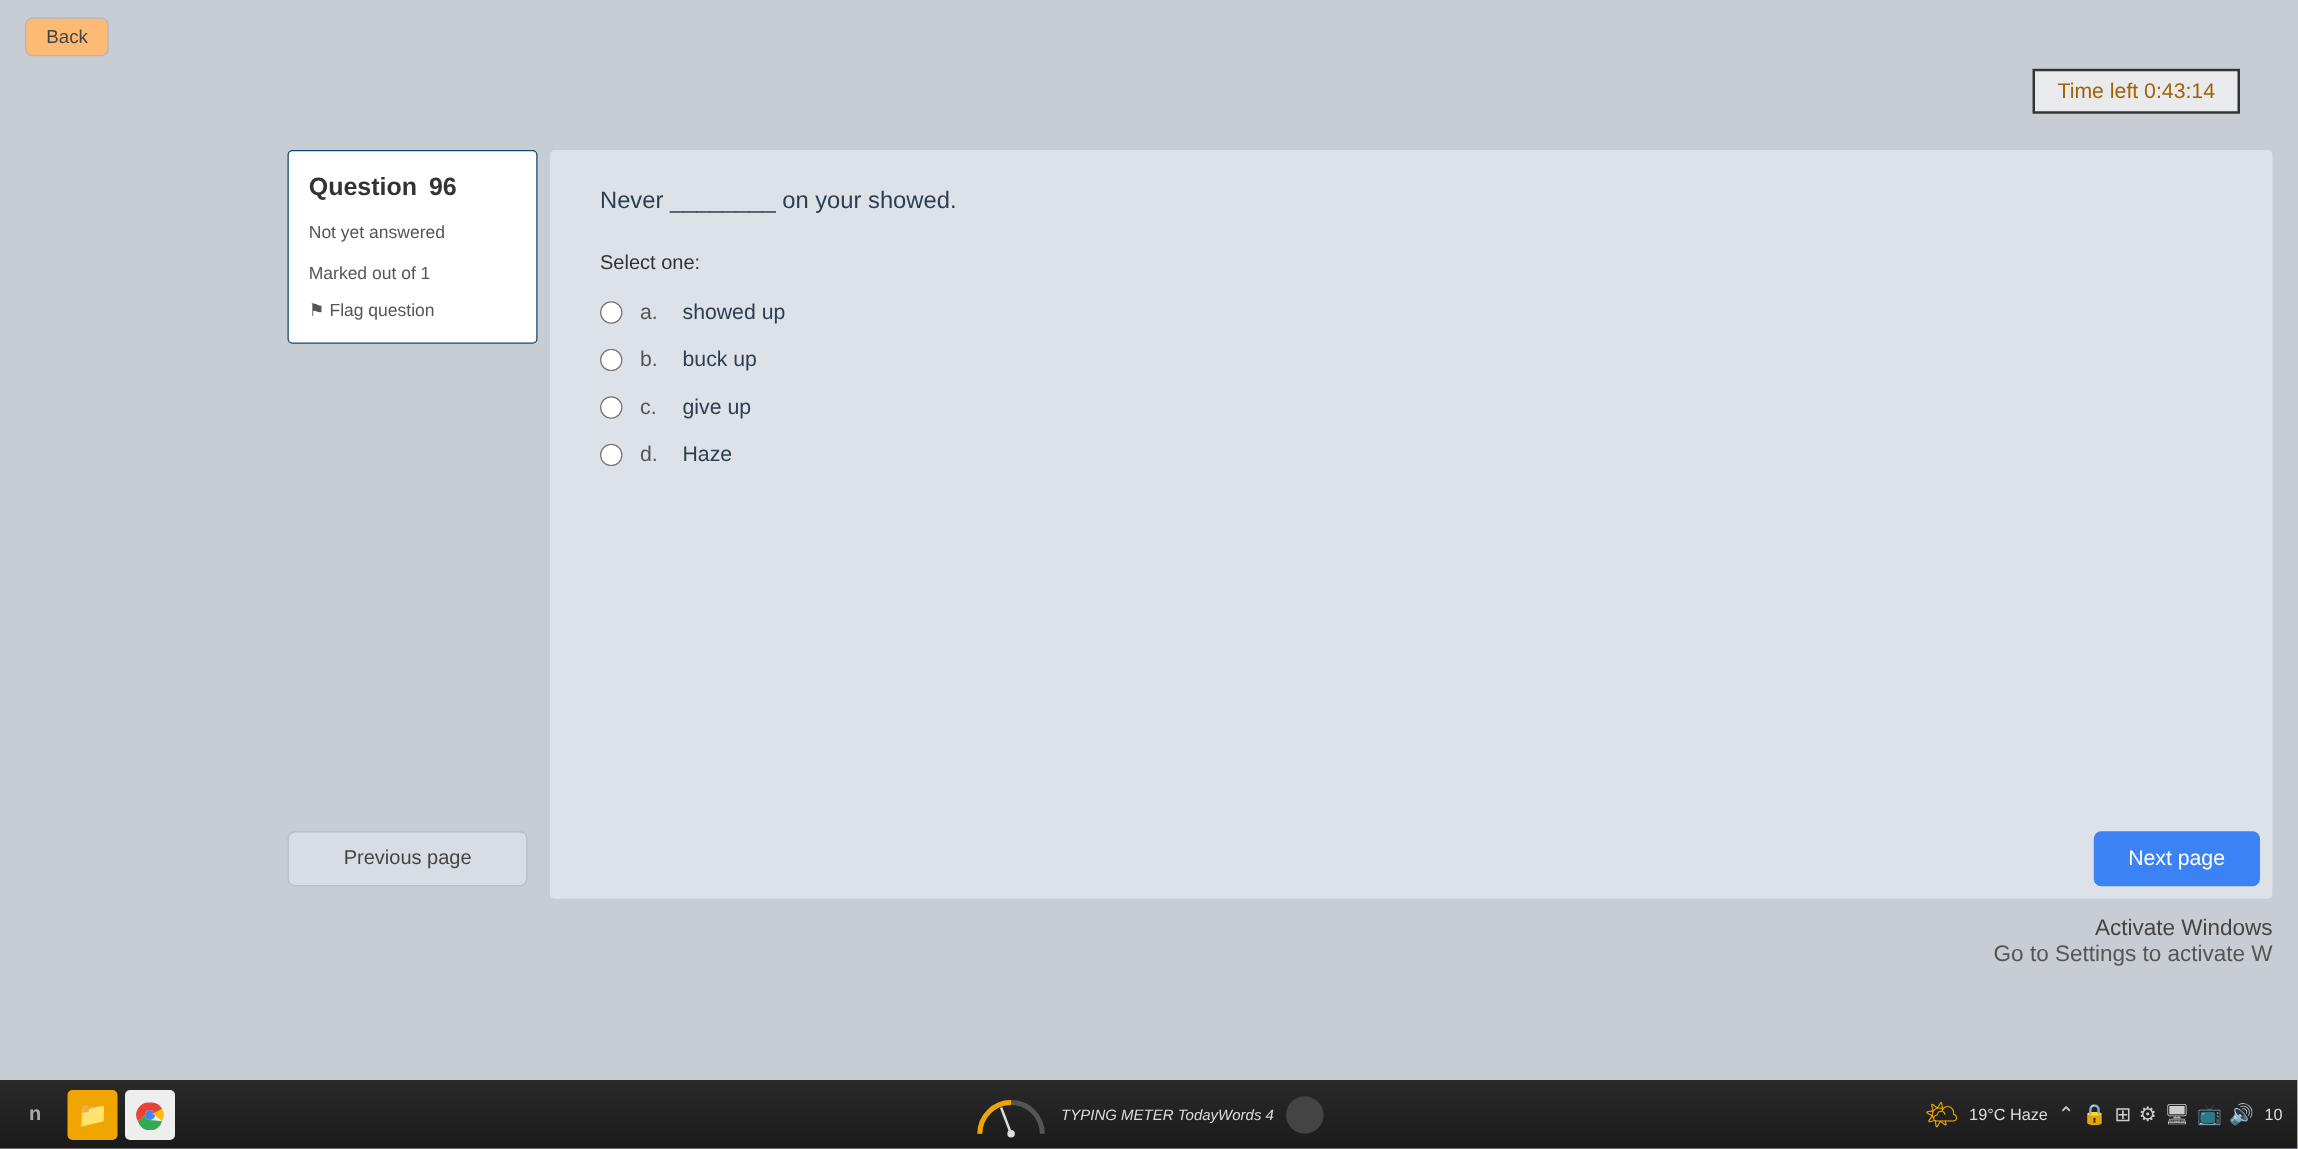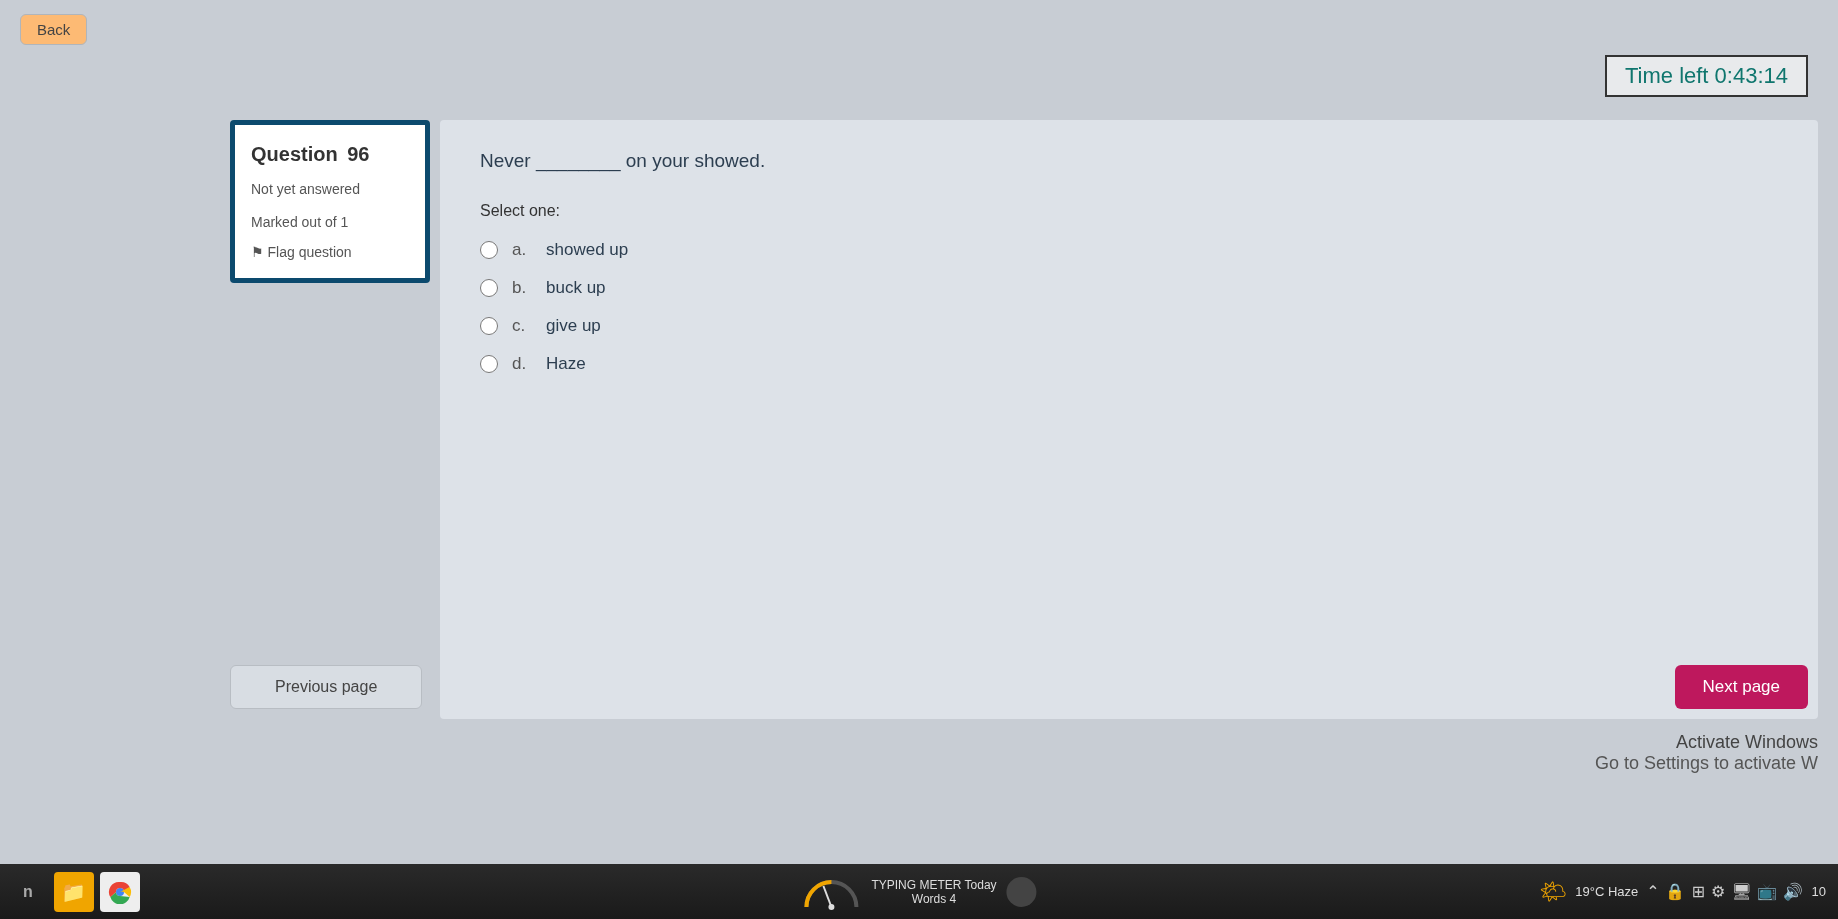--- a/index.html
+++ b/index.html
@@ -32,44 +32,44 @@
       padding: 6px 16px;
       font-size: 15px;
       color: #444;
       cursor: pointer;
       margin-top: 4px;
     }
 
     .time-left-box {
       position: absolute;
       top: 55px;
-      right: 30px;
+      right: 46px;
       border: 2px solid #333;
       padding: 6px 18px;
-      font-size: 22px;
-      color: #0f766e;
+      font-size: 17px;
+      color: #a16207;
       background: #e8eaec;
     }
 
     
     .main-content {
       position: absolute;
       top: 120px;
       left: 230px;
       right: 20px;
       bottom: 200px;
       display: flex;
       gap: 0;
     }
 
     
     .question-sidebar {
       width: 200px;
       background: #ffffff;
-      border: 5px solid #0c4a6e;
+      border: 1px solid #0c4a6e;
       border-radius: 4px;
       padding: 18px 16px;
       height: fit-content;
       flex-shrink: 0;
     }
 
     .question-number {
       font-size: 17px;
       color: #333;
       margin-bottom: 14px;
@@ -171,21 +171,21 @@
       background-color: #d8dde3;
       border: 1px solid #b8bdc3;
       border-radius: 6px;
       padding: 12px 44px;
       font-size: 16px;
       color: #444;
       cursor: pointer;
     }
 
     .next-page-btn {
-      background-color: #be185d;
+      background-color: #3b82f6;
       border: none;
       border-radius: 6px;
       padding: 12px 28px;
       font-size: 17px;
       color: #fff;
       cursor: pointer;
       font-weight: 500;
     }
 
     .activate-windows {
@@ -380,21 +380,21 @@
     </svg>
   </div>
 
   <div class="typing-meter">
     <svg class="gauge-svg" viewBox="0 0 60 40">
       <path d="M5 35 A25 25 0 0 1 55 35" fill="none" stroke="#555" stroke-width="4"></path>
       <path d="M5 35 A25 25 0 0 1 30 10" fill="none" stroke="#f0a500" stroke-width="4"></path>
       <circle cx="30" cy="35" r="3" fill="#ddd"></circle>
       <line x1="30" y1="35" x2="22" y2="14" stroke="#ddd" stroke-width="2"></line>
     </svg>
-    <div style="display:flex;flex-direction:column;align-items:center;">
+    <div style="display:flex;flex-direction:row;align-items:center;font-style:italic;">
       <div class="typing-meter-text">TYPING METER Today</div>
       <div class="typing-meter-text words">Words 4</div>
     </div>
     <div style="width:30px;height:30px;background:#444;border-radius:50%;display:flex;align-items:center;justify-content:center;">
       <div style="color:#ddd;font-size:10px;"></div>
     </div>
   </div>
 
   <div class="system-tray">
     <span class="weather-icon">🌤</span>

